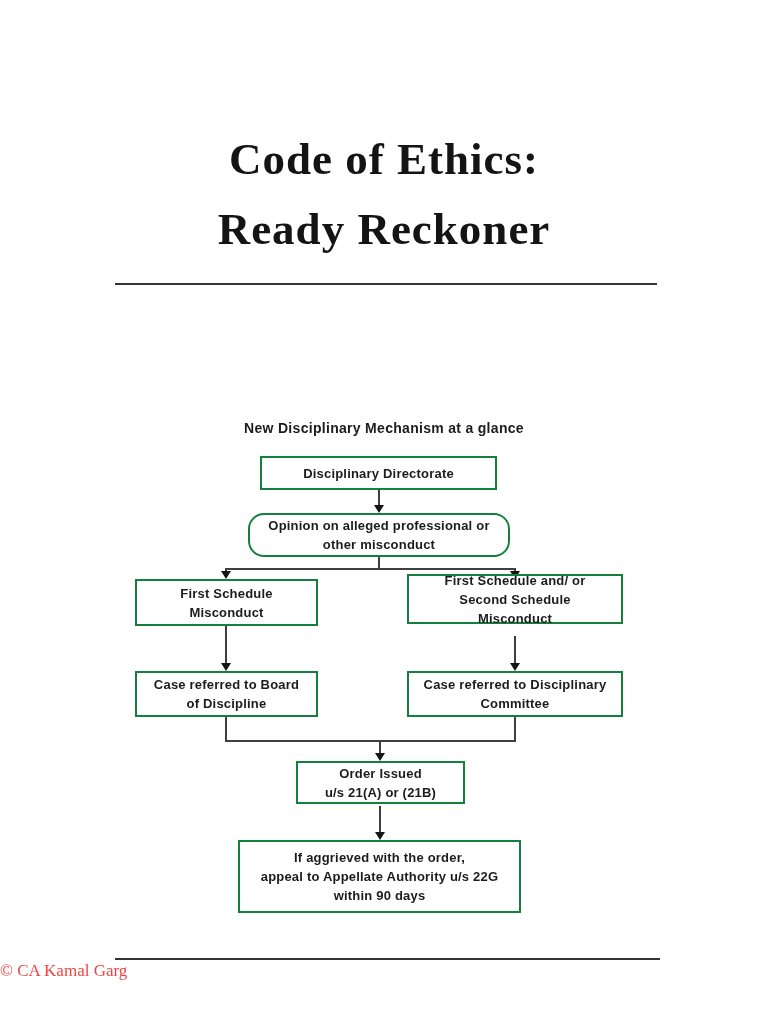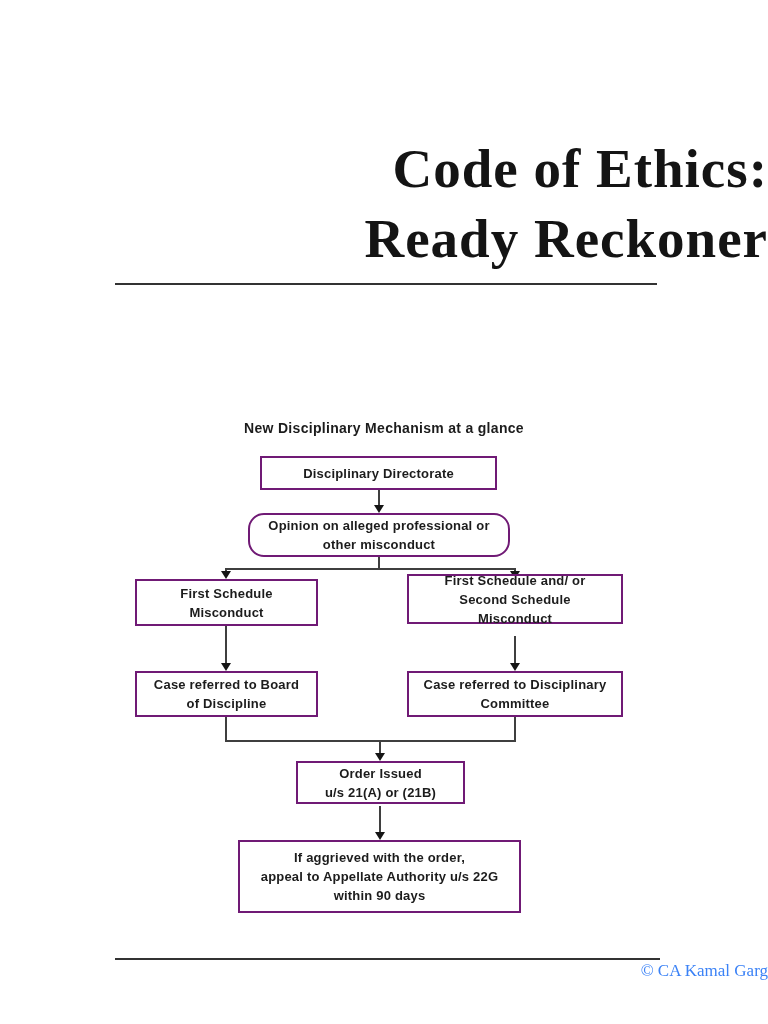--- a/index.html
+++ b/index.html
@@ -8,27 +8,27 @@
     position: relative;
     width: 768px;
     height: 1024px;
     background: #ffffff;
     overflow: hidden;
     font-family: "Liberation Sans", sans-serif;
     color: #1f1f1f;
   }
   .doc-title {
     position: absolute;
-    top: 134px;
+    top: 124px;
     left: 0;
     width: 100%;
-    text-align: right;
+    text-align: center;
     font-family: "Liberation Serif", serif;
     font-weight: bold;
-    font-size: 55px;
+    font-size: 45px;
     line-height: 70px;
     letter-spacing: 1px;
     color: #141414;
   }
   .rule {
     position: absolute;
     height: 2px;
     background: #333333;
   }
   .fc-heading {
@@ -37,21 +37,21 @@
     left: 0;
     width: 100%;
     text-align: center;
     font-size: 14px;
     font-weight: bold;
     letter-spacing: 0.3px;
     color: #1c1c1c;
   }
   .fc-box {
     position: absolute;
-    border: 2px solid #701a75;
+    border: 2px solid #15803d;
     background: #ffffff;
     display: flex;
     align-items: center;
     justify-content: center;
     text-align: center;
     font-size: 13px;
     font-weight: bold;
     line-height: 19px;
     letter-spacing: 0.2px;
     white-space: pre-line;
@@ -74,24 +74,24 @@
     height: 0;
     border-left: 5px solid transparent;
     border-right: 5px solid transparent;
     border-top: 8px solid #151515;
   }
   .footer-text {
     position: absolute;
     top: 961px;
     left: 0;
     width: 100%;
-    text-align: right;
+    text-align: left;
     font-family: "Liberation Serif", serif;
     font-size: 17px;
-    color: #3b82f6;
+    color: #ef4444;
   }
 </style>
 </head>
 <body>
 
 <div class="page">
 
   <div class="doc-title">
     <div>Code of Ethics:</div>
     <div>Ready Reckoner</div>

